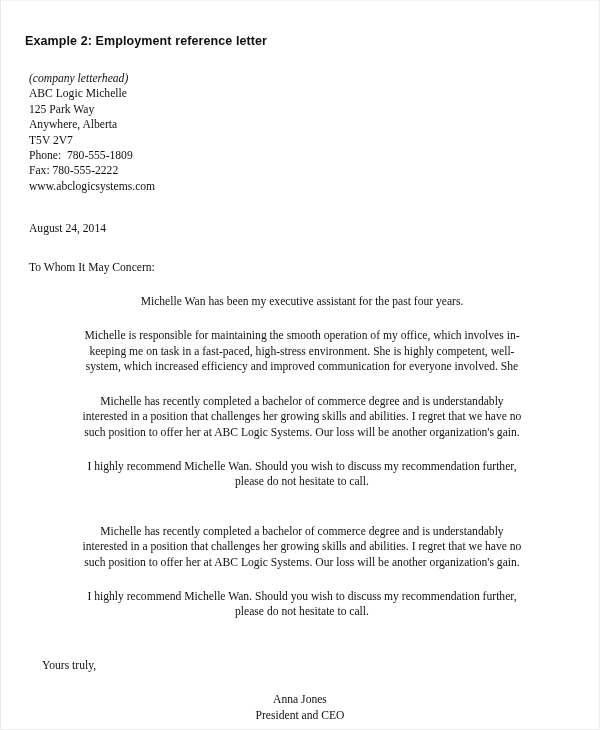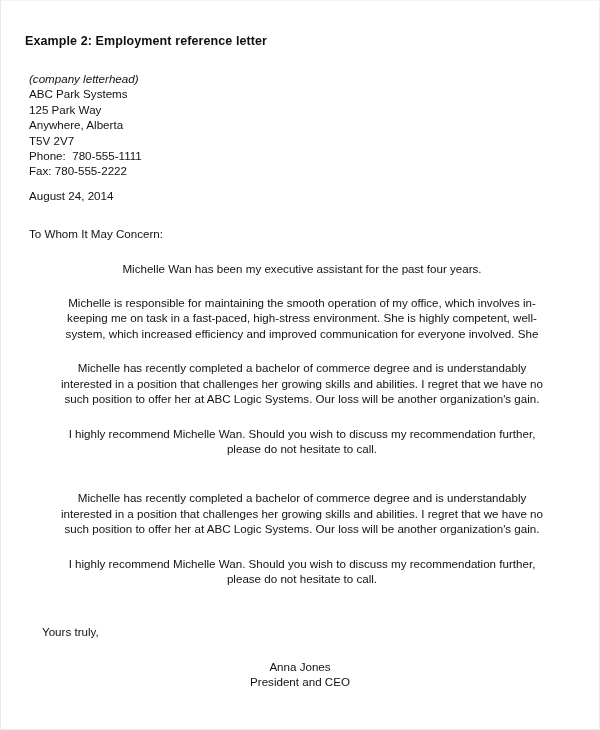--- a/index.html
+++ b/index.html
@@ -38,33 +38,34 @@
     color: #101010;
     letter-spacing: 0.1px;
     margin: 0 0 0 0;
     padding: 0;
     line-height: 16px;
   }
   .block {
     color: #121212;
     font-size: 11.6px;
     line-height: 15.4px;
+    font-family: Liberation Serif, serif;
   }
   .letterhead {
     margin-top: 22px;
     margin-left: 4px;
   }
   .letterhead .line {
     white-space: pre;
   }
   .letterhead .italic {
     font-style: italic;
   }
   .date-line {
-    margin-top: 9px;
+    margin-top: 27px;
     margin-left: 4px;
   }
   .salutation {
     margin-top: 23px;
     margin-left: 4px;
   }
   .para {
     margin-top: 19px;
     margin-left: 4px;
     max-width: 551px;
@@ -93,26 +94,27 @@
 </head>
 <body>
 
 <div id="page">
   <div class="sheet">
 
     <h1 class="doc-title">Example 2: Employment reference letter</h1>
 
     <div class="block letterhead">
       <div class="line italic">(company letterhead)</div>
-      <div class="line">ABC Park Systems</div>
+      <div class="line">ABC Logic Michelle</div>
       <div class="line">125 Park Way</div>
       <div class="line">Anywhere, Alberta</div>
       <div class="line">T5V 2V7</div>
-      <div class="line">Phone:  780-555-1111</div>
+      <div class="line">Phone:  780-555-1809</div>
       <div class="line">Fax: 780-555-2222</div>
+      <div class="line">www.abclogicsystems.com</div>
     </div>
 
     <div class="block date-line">August 24, 2014</div>
 
     <div class="block salutation">To Whom It May Concern:</div>
 
     <div class="block para">
       <span class="ln">Michelle Wan has been my executive assistant for the past four years.</span>
     </div>
 

